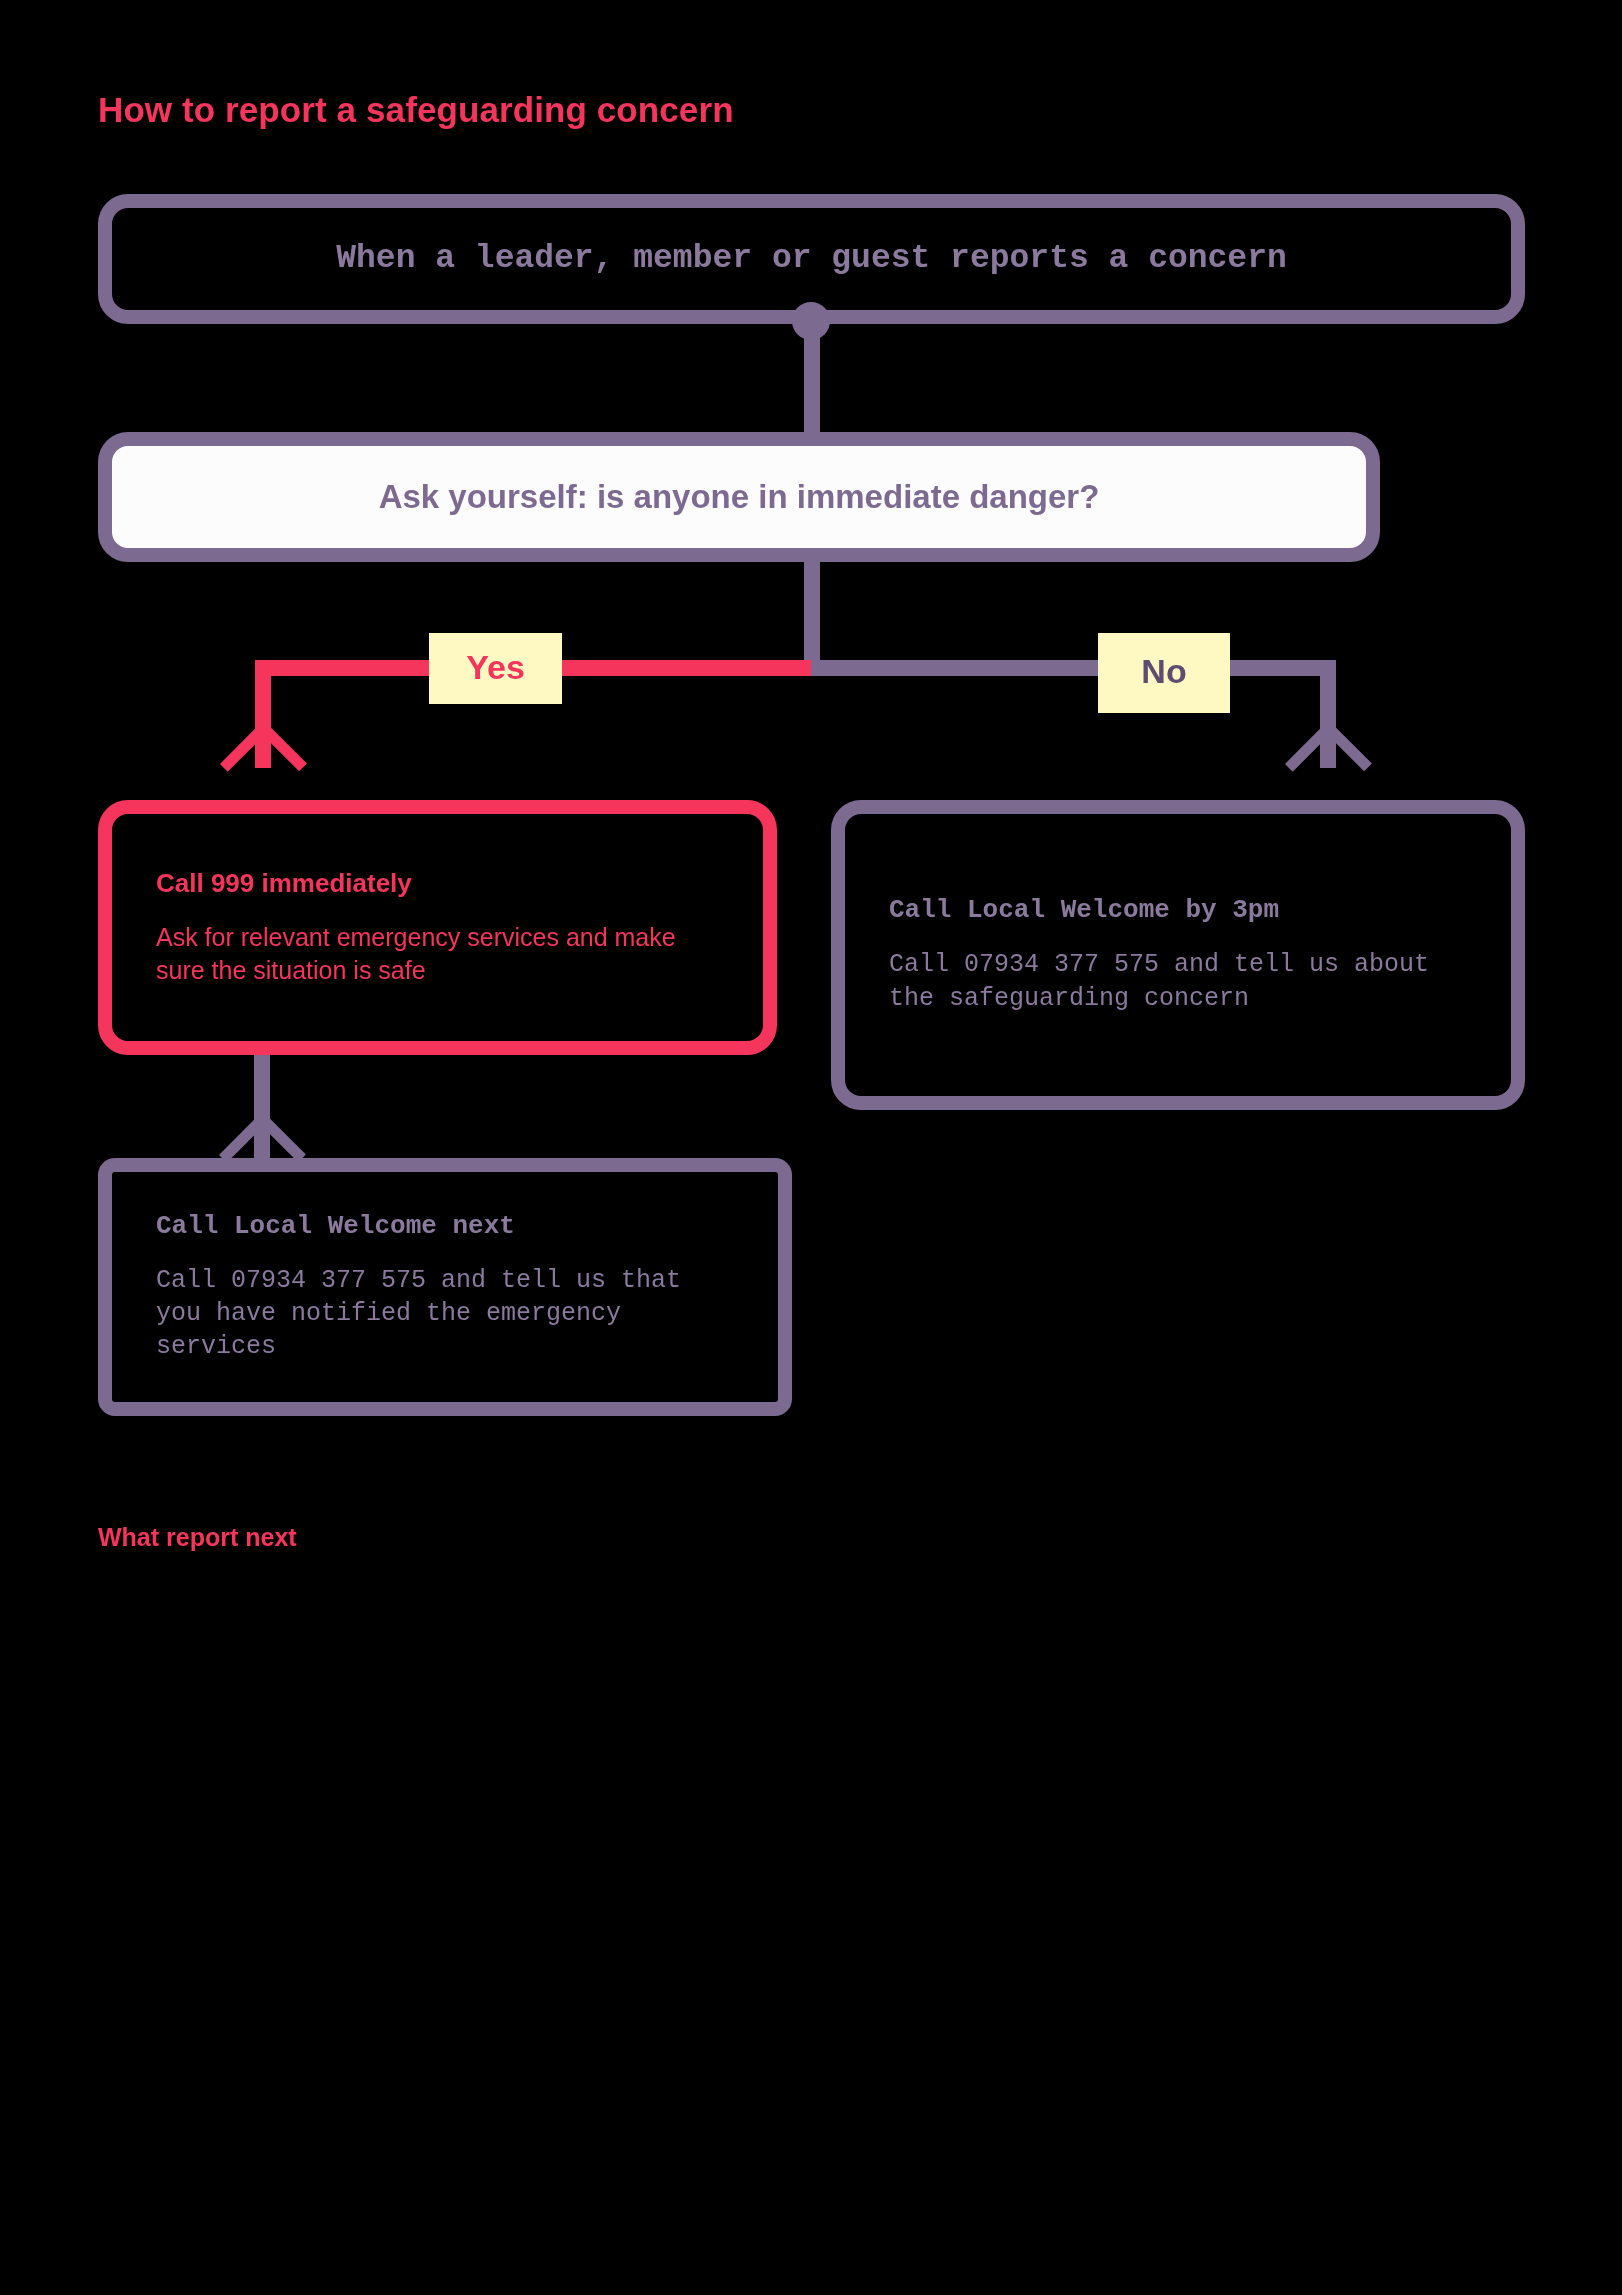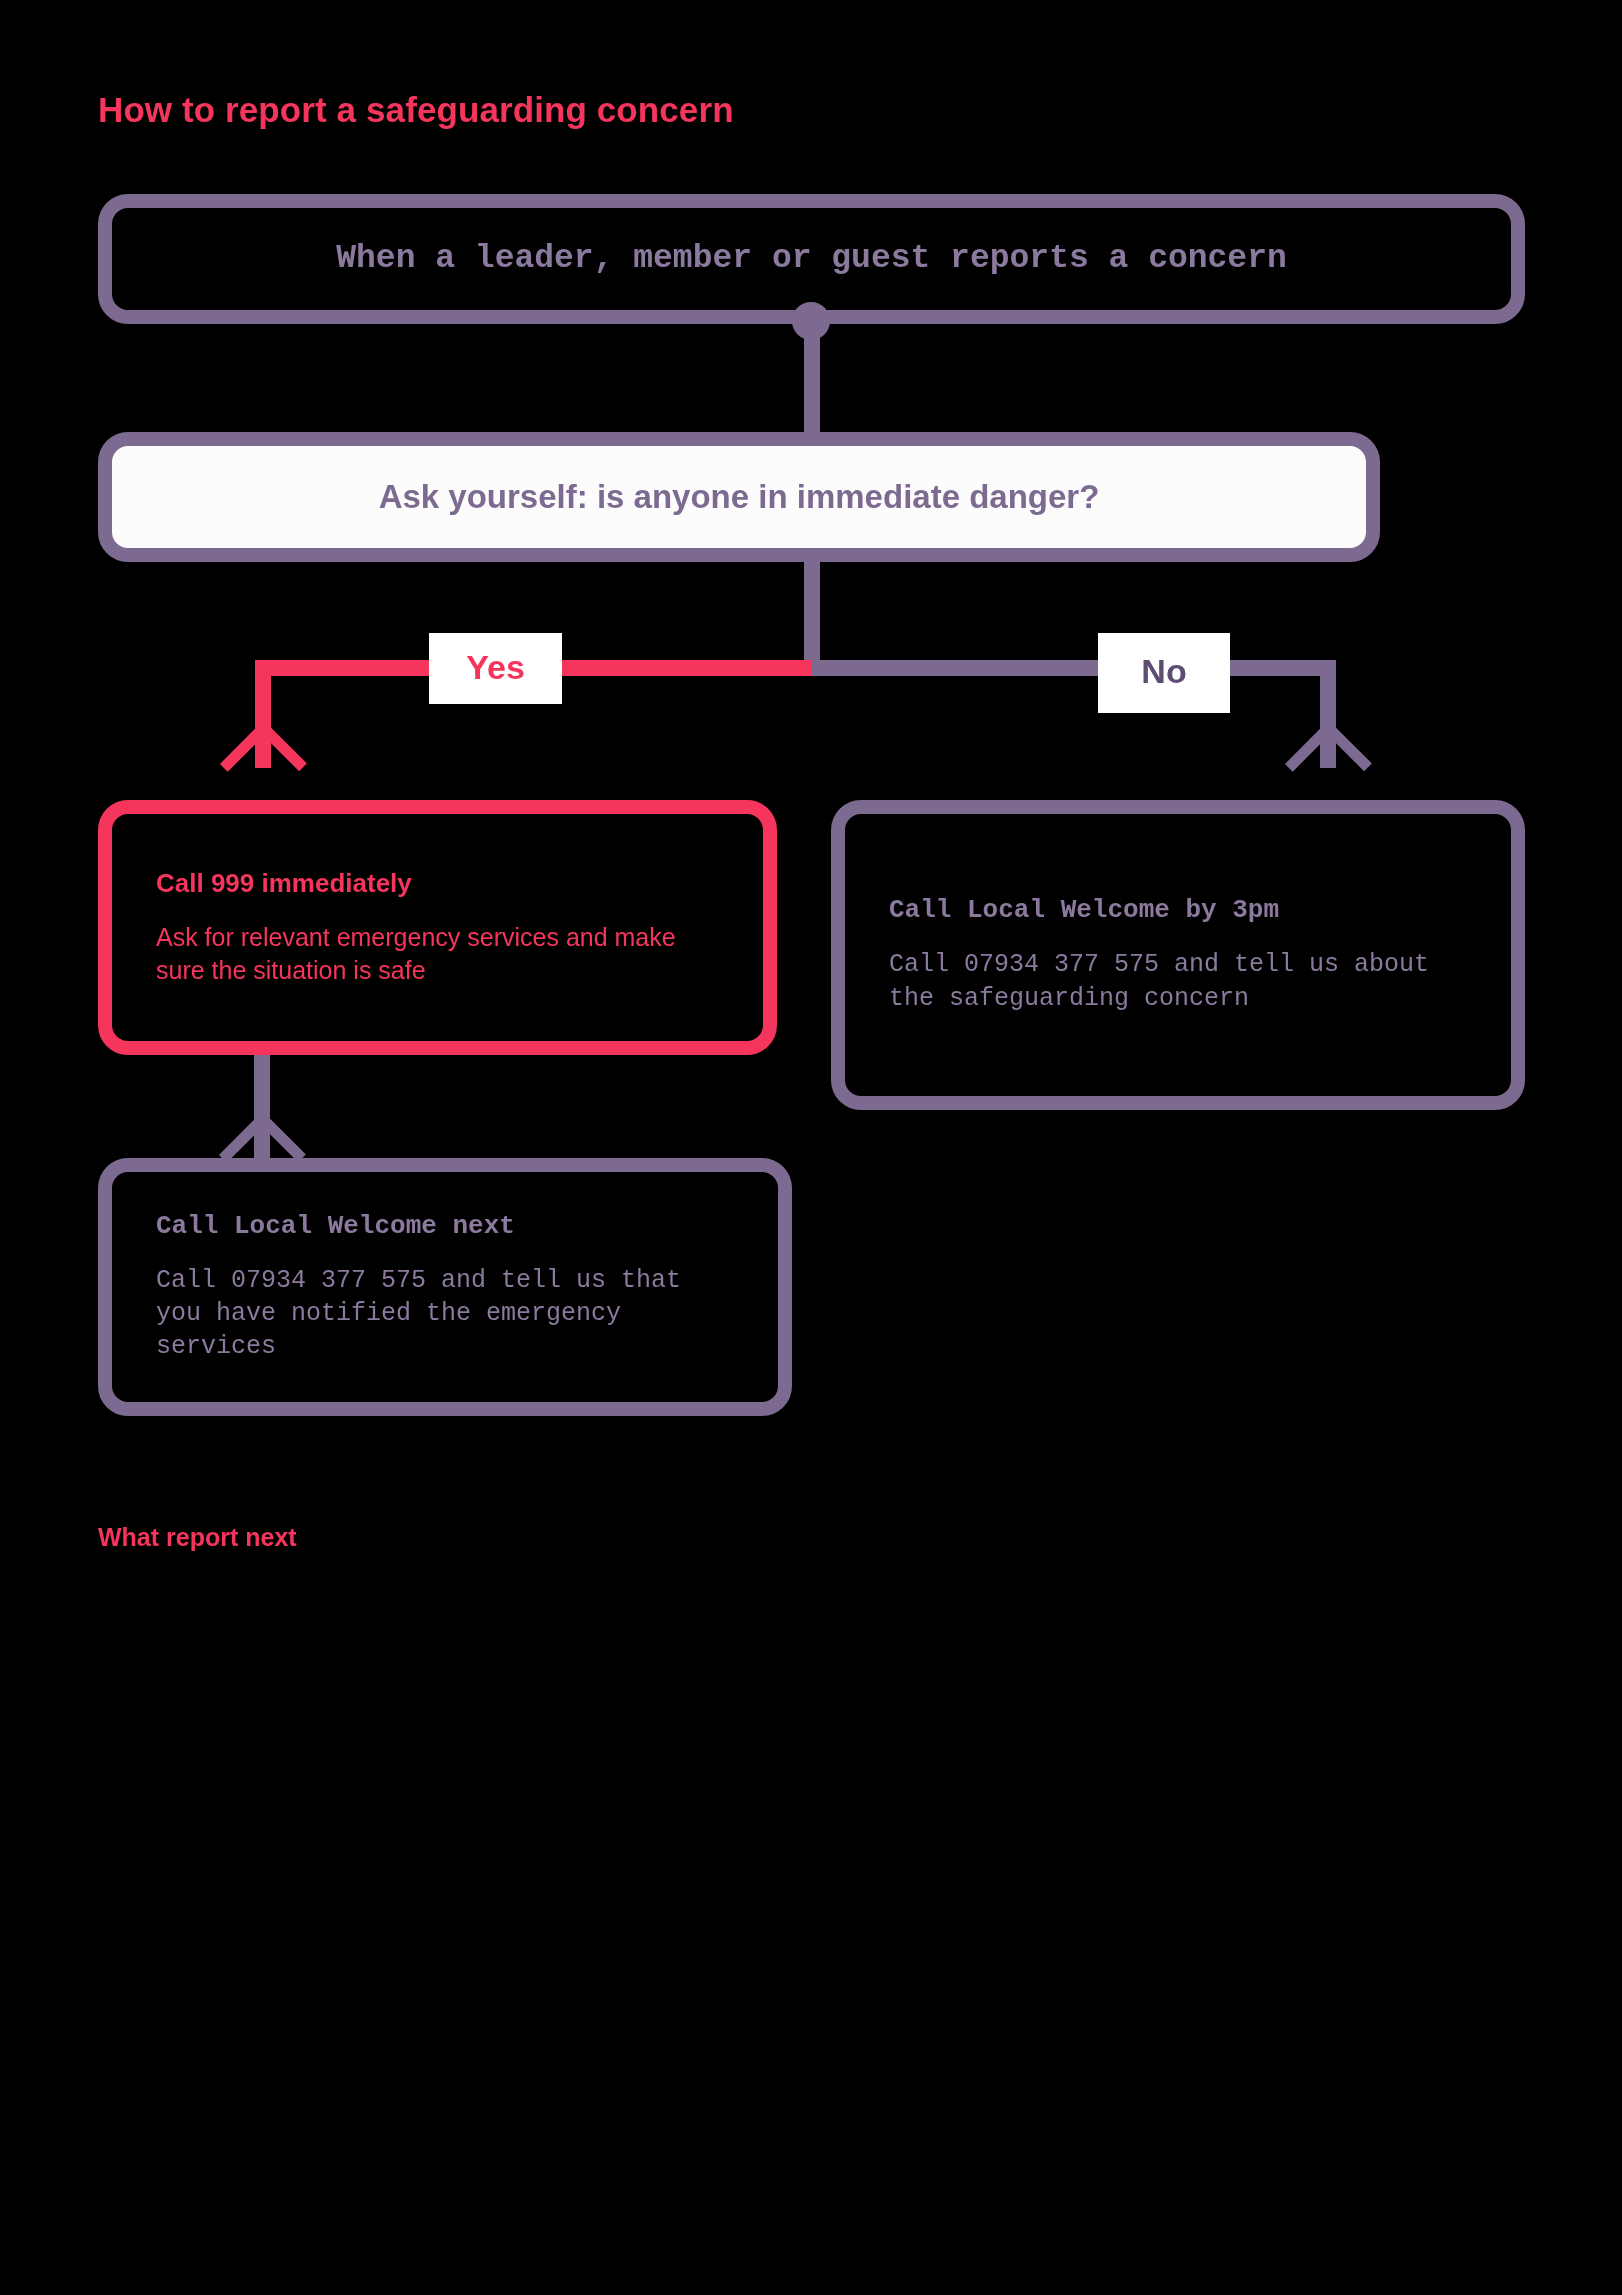--- a/index.html
+++ b/index.html
@@ -137,21 +137,21 @@
     height: 56px;
     transform-origin: top center;
     transform: rotate(-45deg);
     left: -5.2px;
     top: 0;
   }
 
   
   .branch-label {
     position: absolute;
-    background: #ffffff;
+    background: #fef9c3;
     font-size: 34px;
     font-weight: bold;
     display: flex;
     align-items: center;
     justify-content: center;
     line-height: 1;
     padding: 9.2px 14.4px 13px 14.4px;
     box-sizing: border-box;
   }
   .branch-label.yes { color: #F6355C; }
@@ -211,21 +211,21 @@
       <div class="node-body txt-purple">Call 07934 377 575 and tell us about the safeguarding concern</div>
     </div>
   </div>
 
   <div class="line purple" style="left:254px; top:1055px; width:15.7px; height:105px;"></div>
   <div class="arrowhead purple" style="left:262px; top:1119px;">
     <span class="l"></span>
       <span class="r"></span>
   </div>
 
-  <div class="node purple" style="left:98px; top:1158px; width:694px; height:258px;">
+  <div class="node purple" style="left:98px; top:1158px; width:694px; height:258px;border-radius:17px;">
     <div class="node-inner">
       <div class="node-head txt-purple">Call Local Welcome next</div>
       <div class="node-body txt-purple">Call 07934 377 575 and tell us that you have notified the emergency services</div>
     </div>
   </div>
 
   <div class="section-title">What report next</div>
 
 </div>
 

